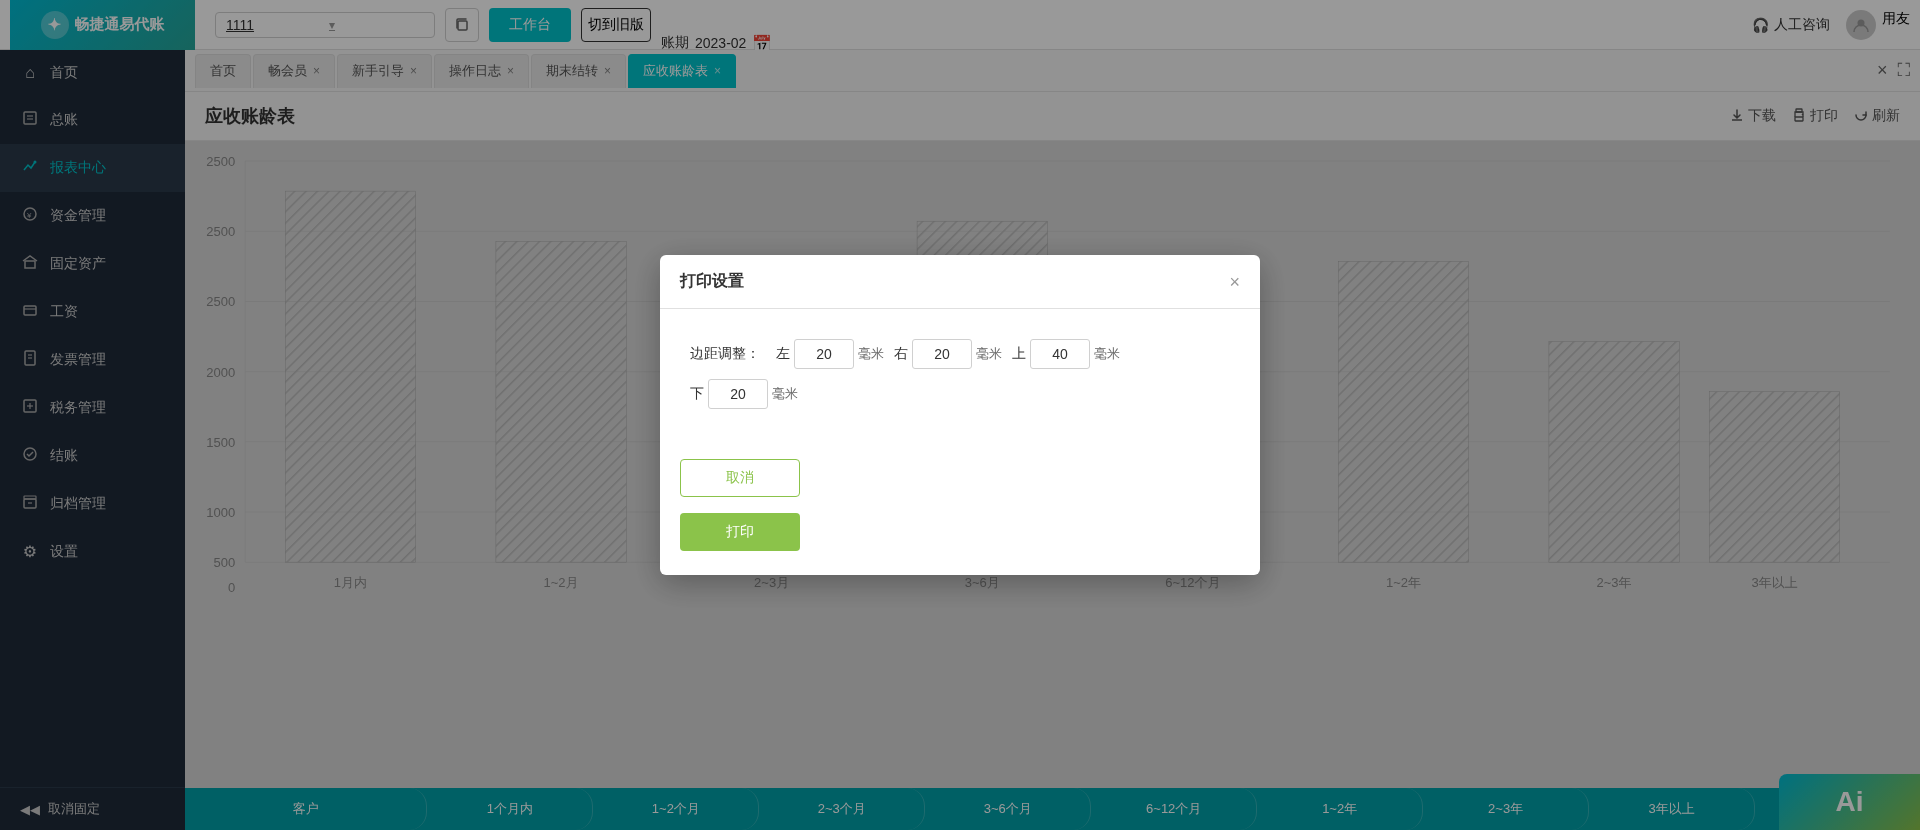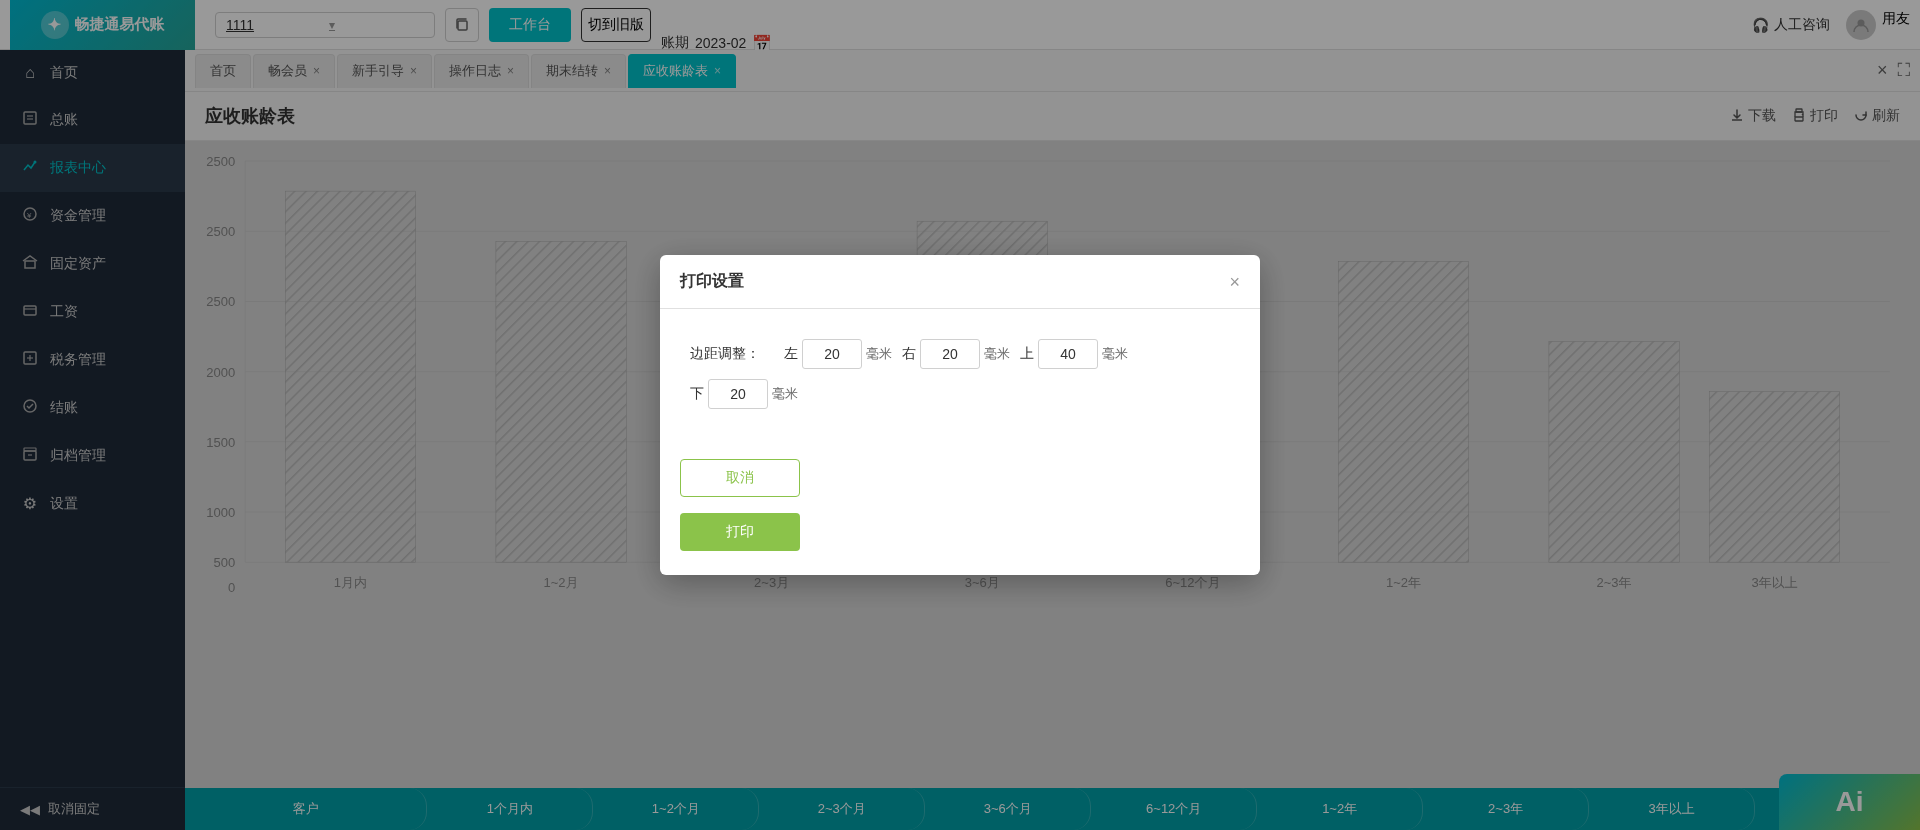--- a/index.html
+++ b/index.html
@@ -339,21 +339,21 @@
     .margin-row {
       display: flex;
       align-items: center;
       gap: 10px;
       margin-bottom: 20px;
       flex-wrap: wrap;
     }
     .margin-label {
       font-size: 14px;
       color: #333;
-      margin-right: 14px;
+      margin-right: 6px;
     }
     .margin-group {
       display: flex;
       align-items: center;
       gap: 4px;
     }
     .margin-direction {
       font-size: 14px;
       color: #333;
     }
@@ -515,20 +515,30 @@
         <span>固定资产</span>
       </div>
       <div class="sidebar-item">
         <span class="sidebar-item-icon">
           <svg width="16" height="16" viewBox="0 0 16 16" fill="none">
             <rect x="2" y="4" width="12" height="9" rx="1" stroke="#aaa" stroke-width="1.5"></rect>
             <line x1="2" y1="7" x2="14" y2="7" stroke="#aaa" stroke-width="1.2"></line>
           </svg>
         </span>
         <span>工资</span>
+      </div>
+      <div class="sidebar-item">
+        <span class="sidebar-item-icon">
+          <svg width="16" height="16" viewBox="0 0 16 16" fill="none">
+            <rect x="3" y="1" width="10" height="14" rx="1" stroke="#aaa" stroke-width="1.5"></rect>
+            <line x1="6" y1="5" x2="10" y2="5" stroke="#aaa" stroke-width="1.2"></line>
+            <line x1="6" y1="8" x2="10" y2="8" stroke="#aaa" stroke-width="1.2"></line>
+          </svg>
+        </span>
+        <span>发票管理</span>
       </div>
       <div class="sidebar-item">
         <span class="sidebar-item-icon">
           <svg width="16" height="16" viewBox="0 0 16 16" fill="none">
             <rect x="2" y="2" width="12" height="12" rx="1" stroke="#aaa" stroke-width="1.5"></rect>
             <line x1="5" y1="8" x2="11" y2="8" stroke="#aaa" stroke-width="1.2"></line>
             <line x1="8" y1="5" x2="8" y2="11" stroke="#aaa" stroke-width="1.2"></line>
           </svg>
         </span>
         <span>税务管理</span>

